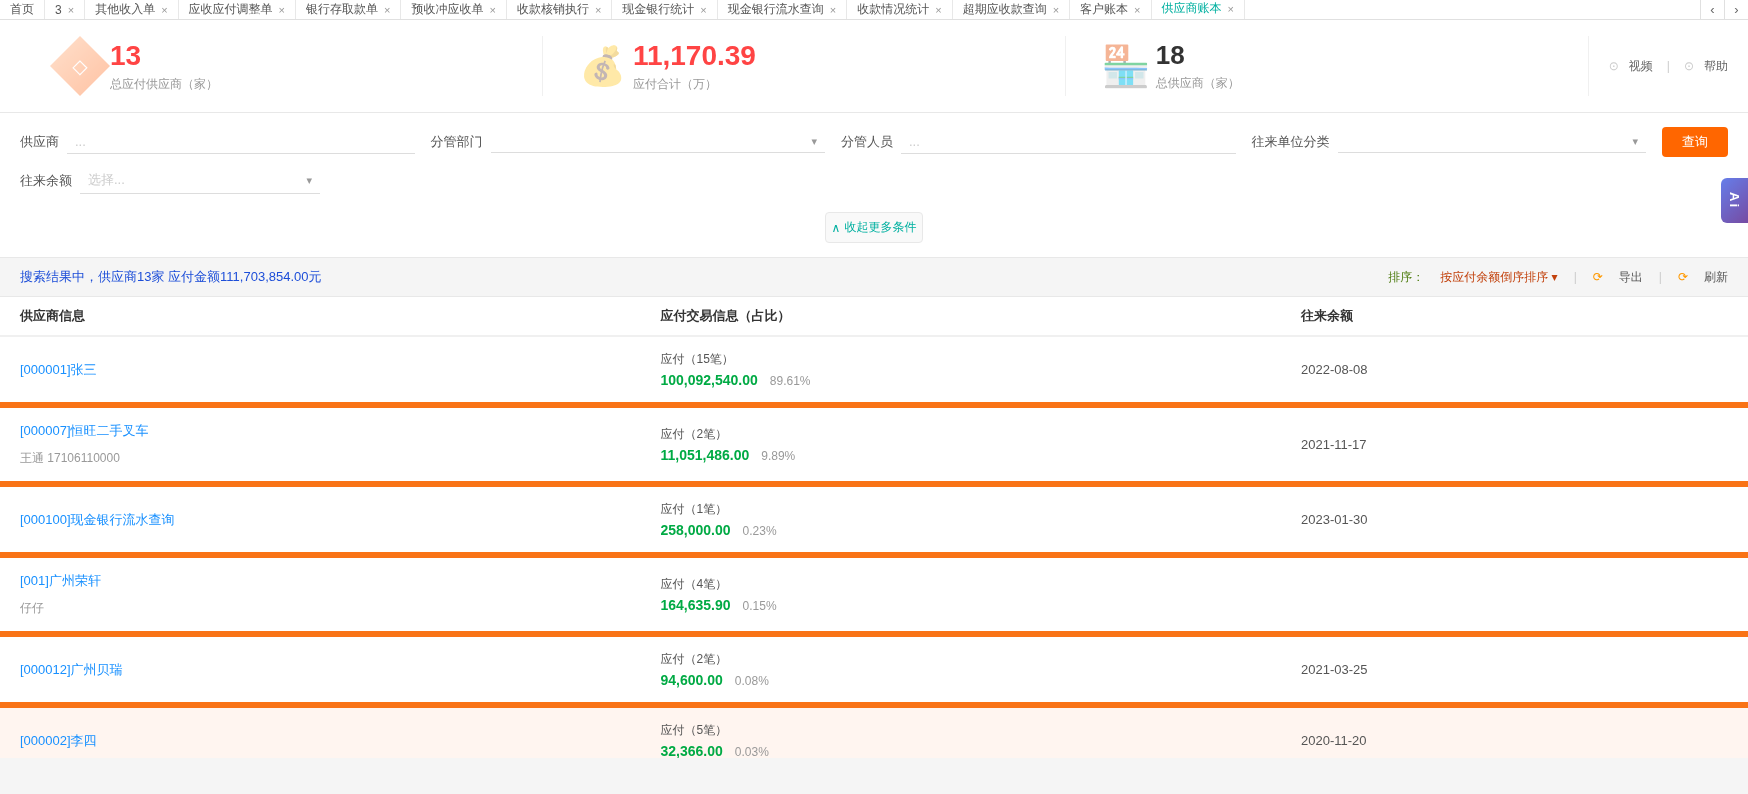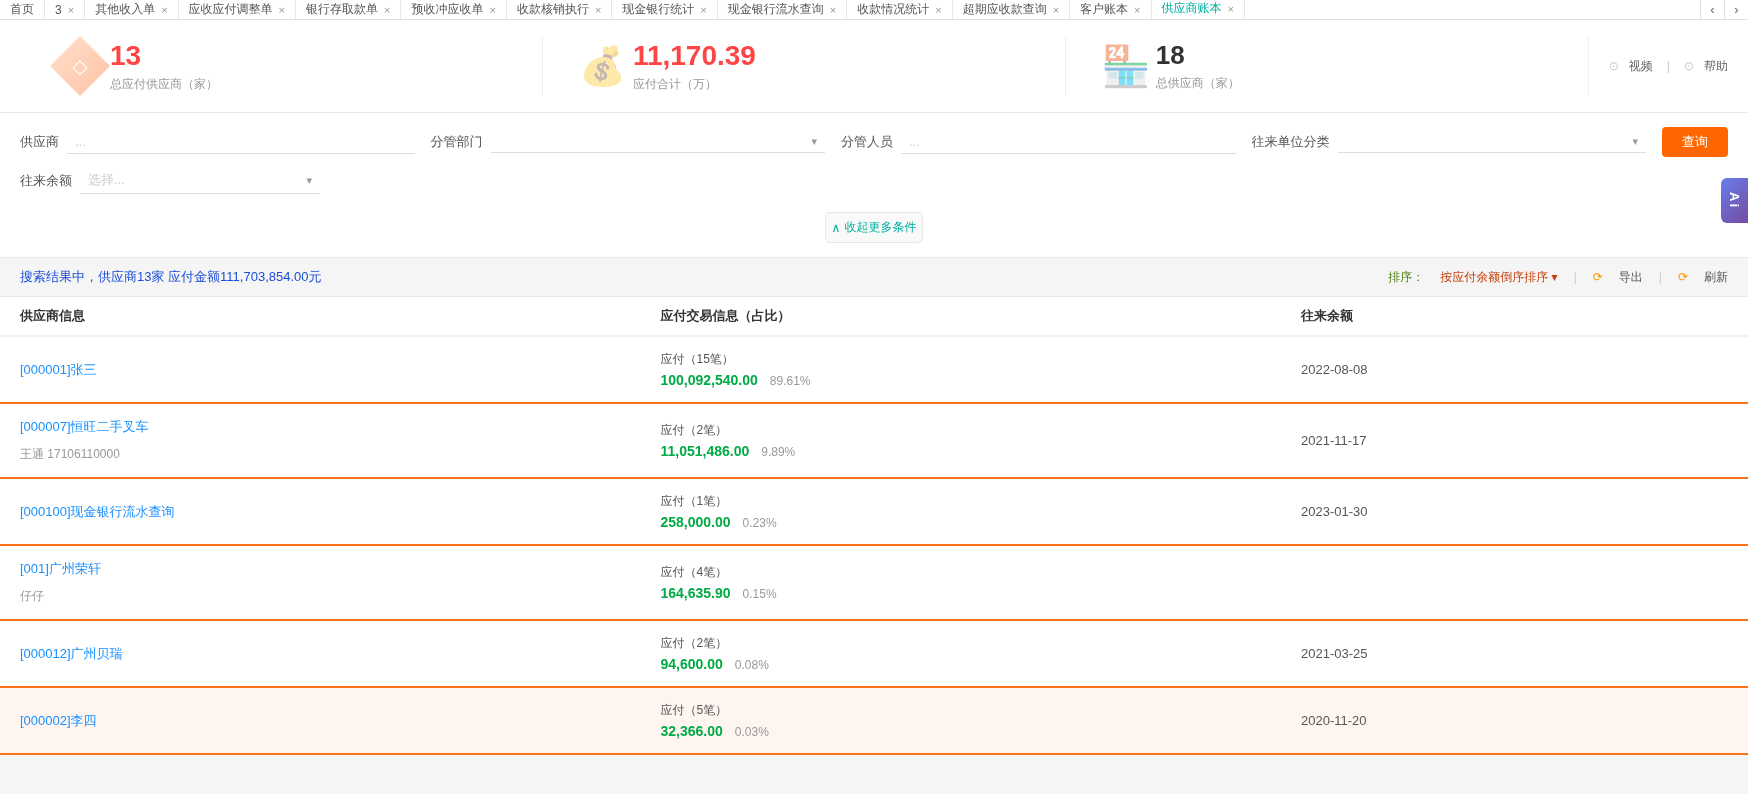--- a/index.html
+++ b/index.html
@@ -198,21 +198,21 @@
       padding: 10px 20px;
       border-bottom: 2px solid #f0f0f0;
       font-weight: bold;
       color: #333;
       font-size: 13px;
     }
     .table-row {
       display: grid;
       grid-template-columns: 3fr 3fr 2fr;
       padding: 14px 20px;
-      border-bottom: 2px solid #f97316;
+      border-bottom: 6px solid #f97316;
       align-items: center;
     }
     .table-row.highlighted { background: #fff5f0; }
     .supplier-link {
       color: #1890ff;
       cursor: pointer;
       font-size: 13px;
     }
     .supplier-sub {
       color: #999;

